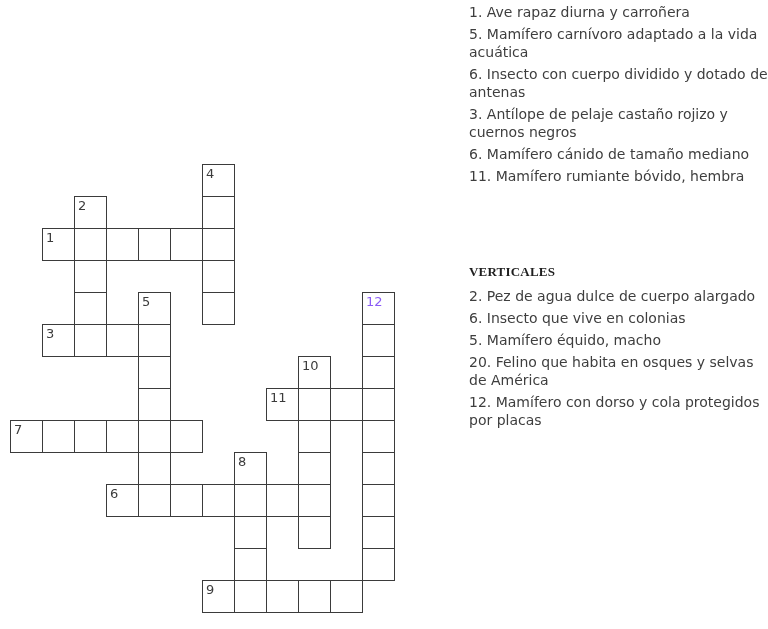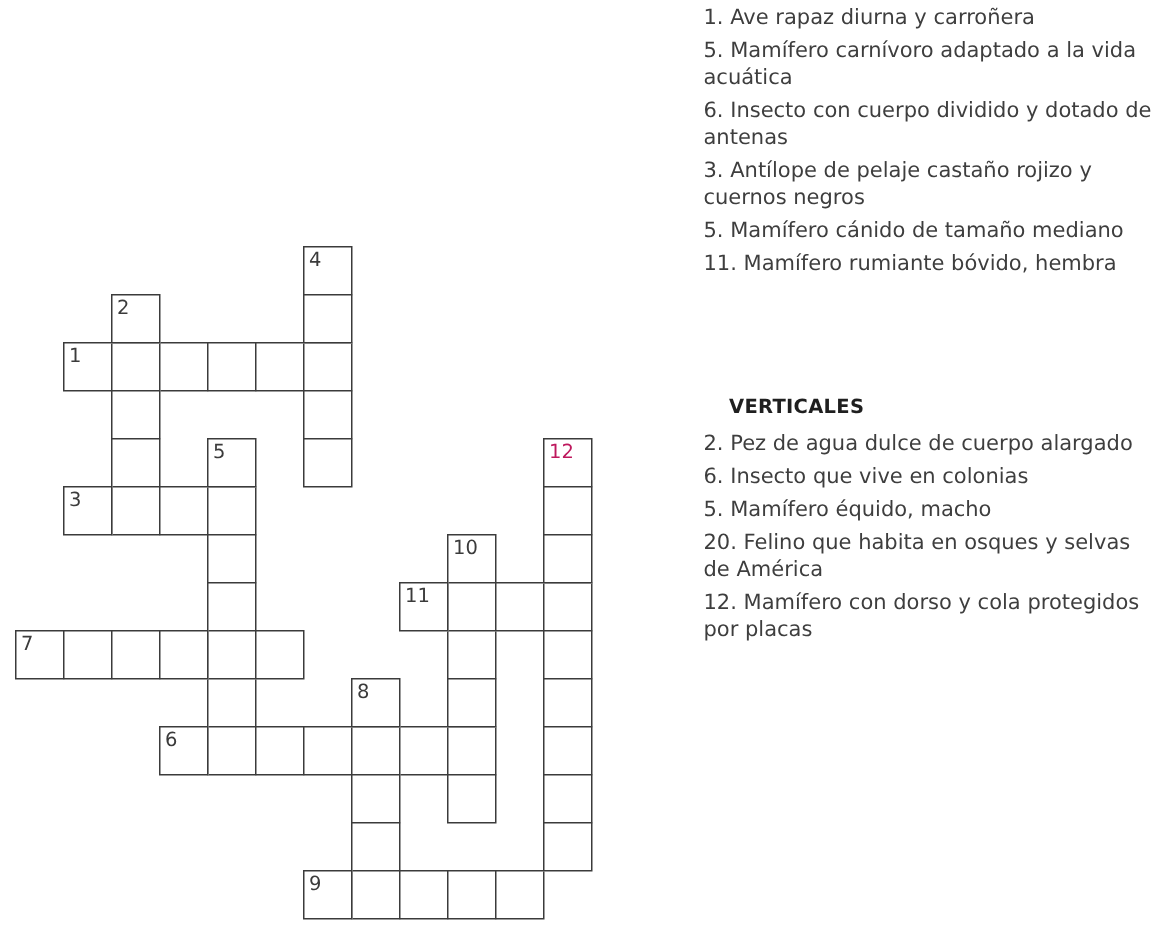--- a/index.html
+++ b/index.html
@@ -38,21 +38,21 @@
   }
   .clues h2 {
     font-size: 13px;
     line-height: 18px;
     font-weight: bold;
     color: #1f1f1f;
     margin: 0 0 6px 2px;
     letter-spacing: 0.2px;
   }
   .section-down { margin-top: 78px; }
-  .section-down h2 { margin-left: 30px; }
+  .section-down h2 { margin-left: 13px; font-family: Liberation Serif, serif; }
   .clues ul { list-style: none; margin: 0; padding: 0; }
   .clues li {
     font-size: 14px;
     line-height: 18px;
     margin: 0 0 4px 13px;
     white-space: pre-line;
   }
 </style>
 </head>
 <body>
@@ -115,41 +115,41 @@
       <span class="cell-num" style="left: 302px; top: 359px; color: rgb(59, 59, 59);">10</span>
       <div class="cell" style="left: 298px; top: 388px; width: 33px; height: 33px; border-color: rgb(59, 59, 59);"></div>
       <div class="cell" style="left: 298px; top: 420px; width: 33px; height: 33px; border-color: rgb(59, 59, 59);"></div>
       <div class="cell" style="left: 298px; top: 452px; width: 33px; height: 33px; border-color: rgb(59, 59, 59);"></div>
       <div class="cell" style="left: 298px; top: 516px; width: 33px; height: 33px; border-color: rgb(59, 59, 59);"></div>
       <div class="cell" style="left: 266px; top: 388px; width: 33px; height: 33px; border-color: rgb(59, 59, 59);"></div>
       <span class="cell-num" style="left: 270px; top: 391px; color: rgb(59, 59, 59);">11</span>
       <div class="cell" style="left: 330px; top: 388px; width: 33px; height: 33px; border-color: rgb(59, 59, 59);"></div>
       <div class="cell" style="left: 362px; top: 388px; width: 33px; height: 33px; border-color: rgb(59, 59, 59);"></div>
       <div class="cell" style="left: 362px; top: 292px; width: 33px; height: 33px; border-color: rgb(59, 59, 59);"></div>
-      <span class="cell-num" style="left: 366px; top: 295px; color: #be185d;">12</span>
+      <span class="cell-num" style="left: 366px; top: 295px; color: #8b5cf6;">12</span>
       <div class="cell" style="left: 362px; top: 324px; width: 33px; height: 33px; border-color: rgb(59, 59, 59);"></div>
       <div class="cell" style="left: 362px; top: 356px; width: 33px; height: 33px; border-color: rgb(59, 59, 59);"></div>
       <div class="cell" style="left: 362px; top: 420px; width: 33px; height: 33px; border-color: rgb(59, 59, 59);"></div>
       <div class="cell" style="left: 362px; top: 452px; width: 33px; height: 33px; border-color: rgb(59, 59, 59);"></div>
       <div class="cell" style="left: 362px; top: 484px; width: 33px; height: 33px; border-color: rgb(59, 59, 59);"></div>
       <div class="cell" style="left: 362px; top: 516px; width: 33px; height: 33px; border-color: rgb(59, 59, 59);"></div>
       <div class="cell" style="left: 362px; top: 548px; width: 33px; height: 33px; border-color: rgb(59, 59, 59);"></div>
     </div>
 
   <aside class="clues">
     <section class="section-across">
       <ul>
         <li>1. Ave rapaz diurna y carroñera</li>
         <li>5. Mamífero carnívoro adaptado a la vida
 acuática</li>
         <li>6. Insecto con cuerpo dividido y dotado de
 antenas</li>
         <li>3. Antílope de pelaje castaño rojizo y
 cuernos negros</li>
-        <li>5. Mamífero cánido de tamaño mediano</li>
+        <li>6. Mamífero cánido de tamaño mediano</li>
         <li>11. Mamífero rumiante bóvido, hembra</li>
       </ul>
     </section>
 
     <section class="section-down">
       <h2>VERTICALES</h2>
       <ul>
         <li>2. Pez de agua dulce de cuerpo alargado</li>
         <li>6. Insecto que vive en colonias</li>
         <li>5. Mamífero équido, macho</li>

